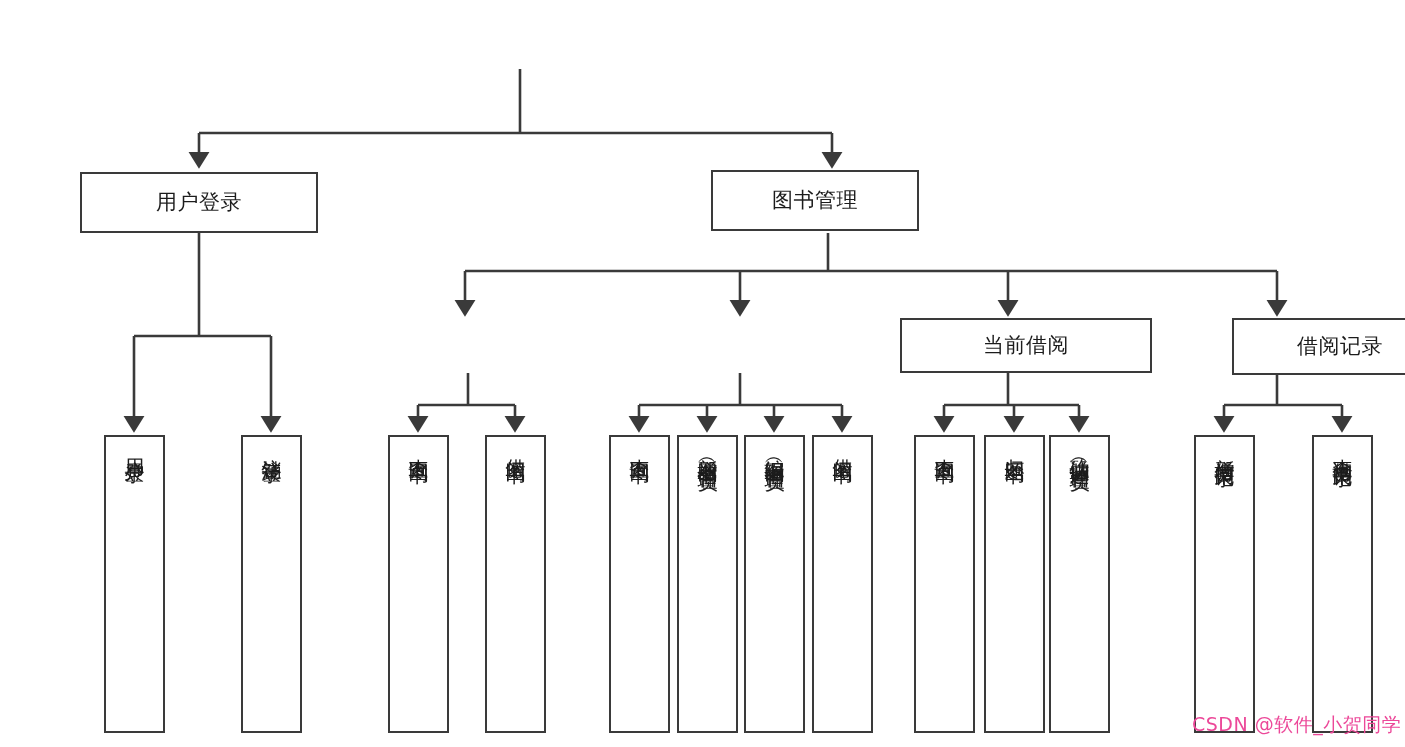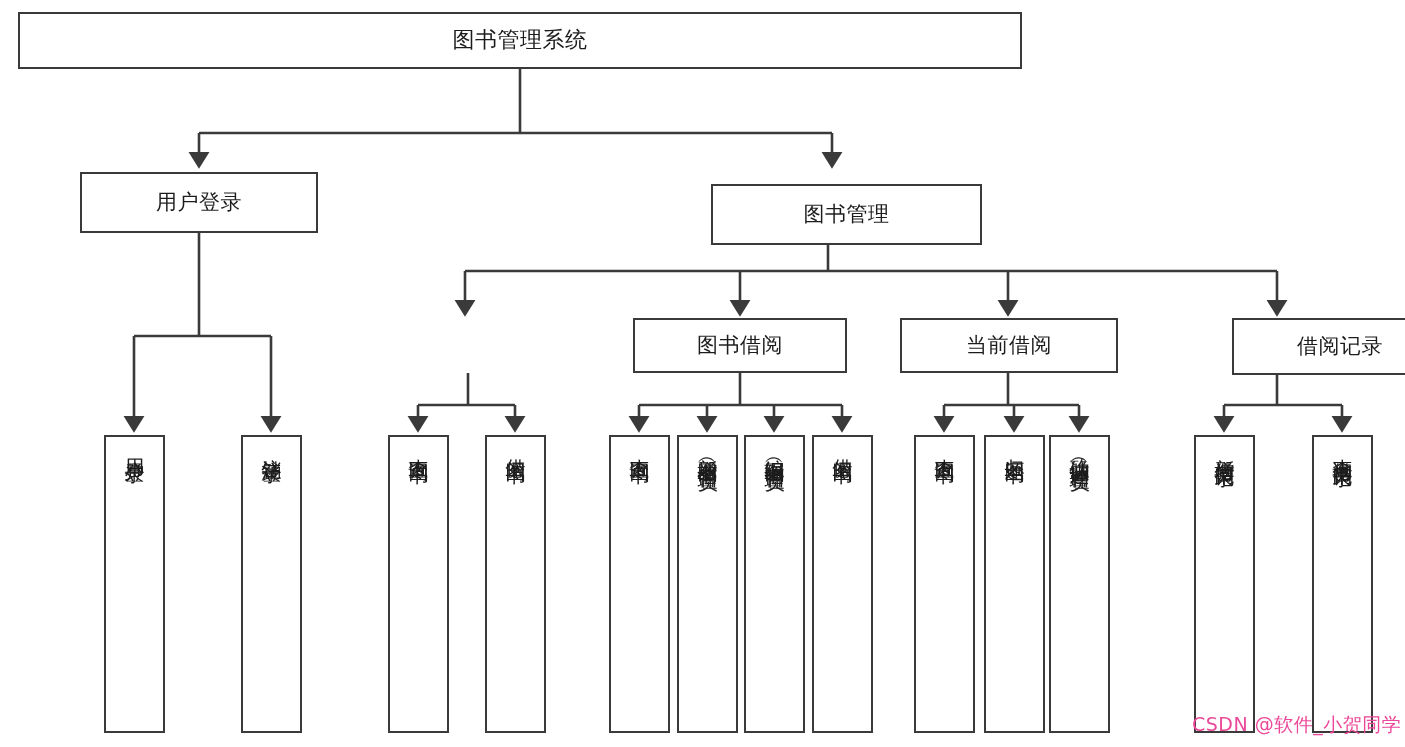--- a/index.html
+++ b/index.html
@@ -114,38 +114,32 @@
       <path d="M1014,405 L1014,424" marker-end="url(#arrowhead)"></path>
       <path d="M1079,405 L1079,424" marker-end="url(#arrowhead)"></path>
 
       <path d="M1277,373 L1277,405"></path>
       <path d="M1224,405 L1342,405"></path>
       <path d="M1224,405 L1224,424" marker-end="url(#arrowhead)"></path>
       <path d="M1342,405 L1342,424" marker-end="url(#arrowhead)"></path>
     </g>
   </svg>
 
-  <div class="node node-h node-root" style="left:18px; top:12px; width:1004px; height:57px;">
-    <span>图书管理系统</span>
-  </div>
 
   <div class="node node-h" style="left:80px; top:172px; width:238px; height:61px;">
     <span>用户登录</span>
   </div>
 
-  <div class="node node-h" style="left:711px; top:184px; width:271px; height:61px;">
+  <div class="node node-h" style="left:711px; top:170px; width:208px; height:61px;">
     <span>图书管理</span>
   </div>
 
 
-  <div class="node node-h" style="left:633px; top:318px; width:214px; height:55px;">
-    <span>图书借阅</span>
-  </div>
 
-  <div class="node node-h" style="left:900px; top:318px; width:218px; height:55px;">
+  <div class="node node-h" style="left:900px; top:318px; width:252px; height:55px;">
     <span>当前借阅</span>
   </div>
 
   <div class="node node-h" style="left:1232px; top:318px; width:216px; height:57px;">
     <span>借阅记录</span>
   </div>
 
   <div class="node node-v" style="left:104px; top:435px; width:61px; height:298px;">
     <span class="vtext">用户登录</span>
   </div>

